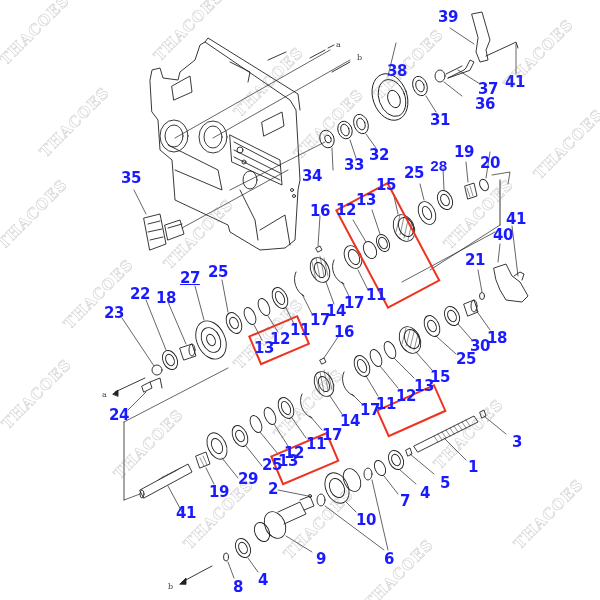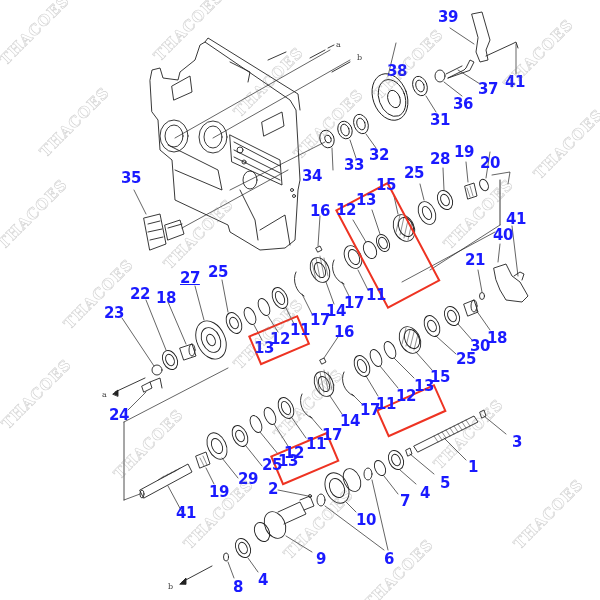--- a/index.html
+++ b/index.html
@@ -423,29 +423,29 @@
       <span class="lbl" style="left: 465px; top: 253px;">21</span>
       <span class="lbl" style="left: 130px; top: 287px; text-align: center;">22</span>
       <span class="lbl" style="left: 104px; top: 306px; text-align: right;">23</span>
       <span class="lbl" style="left: 109px; top: 408px;">24</span>
       <span class="lbl" style="left: 404px; top: 166px;">25</span>
       <span class="lbl" style="left: 208px; top: 265px;">25</span>
       <span class="lbl" style="left: 456px; top: 352px;">25</span>
       <span class="lbl" style="left: 262px; top: 458px;">25</span>
       <span class="lbl" style="left: 176px; top: 506px;">41</span>
       <span class="lbl" style="left: 180px; top: 271px; text-decoration: underline;">27</span>
-      <span class="lbl" style="left: 430px; top: 152px;">28</span>
+      <span class="lbl" style="left: 430px; top: 160px; font-family: Liberation Mono, monospace;">28</span>
       <span class="lbl" style="left: 238px; top: 472px;">29</span>
       <span class="lbl" style="left: 470px; top: 339px;">30</span>
       <span class="lbl" style="left: 430px; top: 113px;">31</span>
       <span class="lbl" style="left: 369px; top: 148px;">32</span>
       <span class="lbl" style="left: 344px; top: 158px;">33</span>
       <span class="lbl" style="left: 302px; top: 169px;">34</span>
       <span class="lbl" style="left: 121px; top: 171px;">35</span>
-      <span class="lbl" style="left: 453px; top: 97px;">36</span>
+      <span class="lbl" style="left: 475px; top: 97px;">36</span>
       <span class="lbl" style="left: 478px; top: 82px;">37</span>
       <span class="lbl" style="left: 387px; top: 27px; margin-top: 37px;">38</span>
       <span class="lbl" style="left: 438px; top: 10px;">39</span>
       <span class="lbl" style="left: 493px; top: 228px;">40</span>
       <span class="lbl" style="left: 505px; top: 75px;">41</span>
       <span class="lbl" style="left: 506px; top: 212px;">41</span>
     </div>
 
   <div id="watermarks">
       <span class="wm" style="left: -4px; top: 56px;">THACOES</span>

